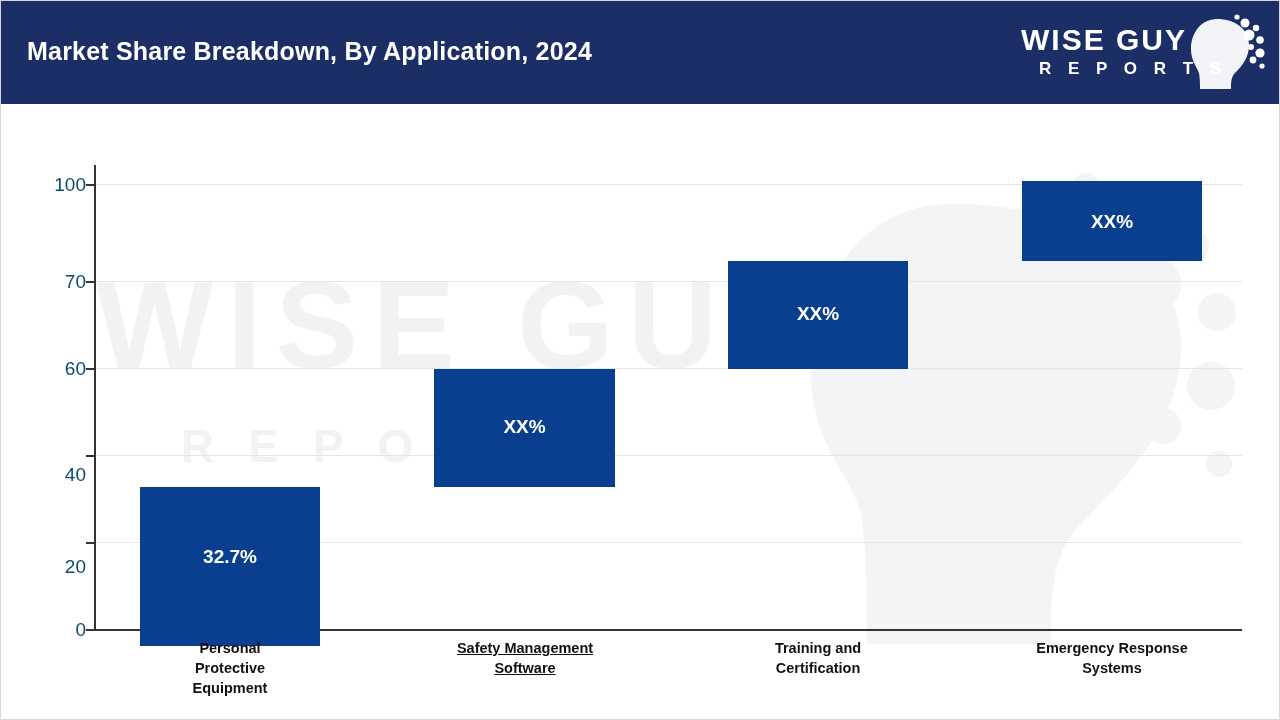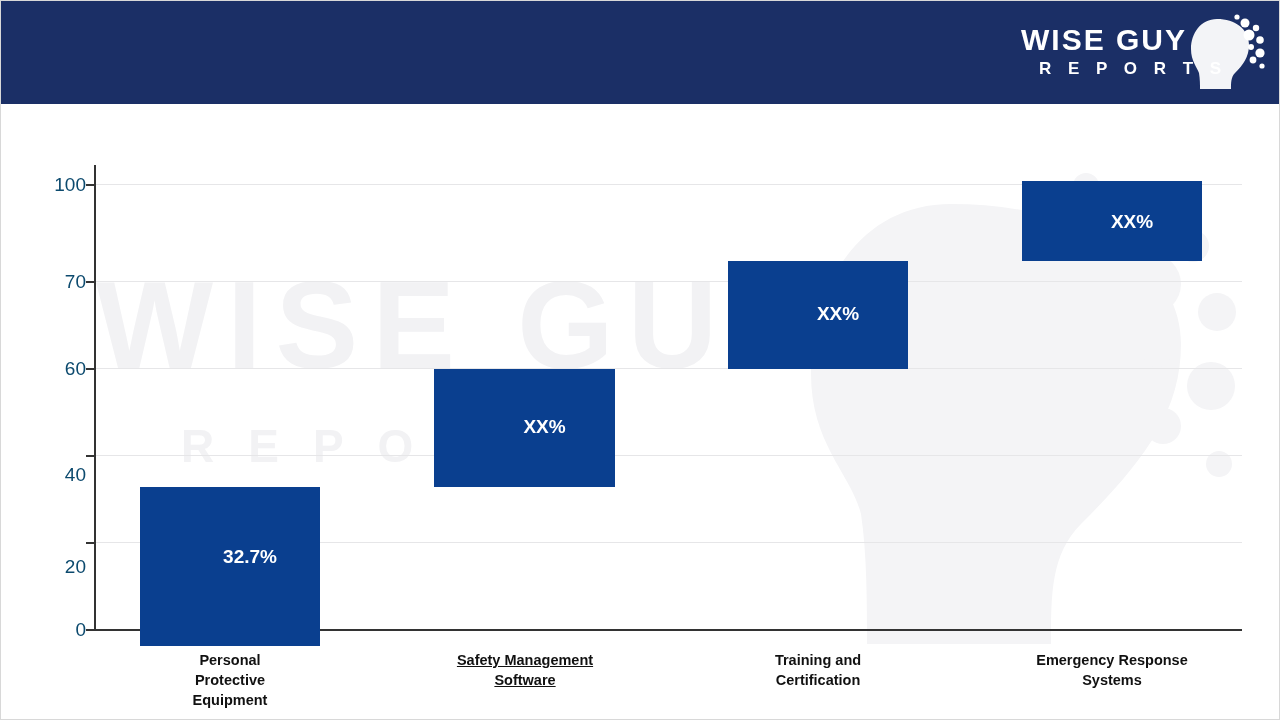--- a/index.html
+++ b/index.html
@@ -158,39 +158,38 @@
     background: #0a3f8f;
   }
   .bar-label {
     position: absolute;
     width: 100%;
     text-align: center;
     color: #ffffff;
     font-size: 19px;
     font-weight: bold;
     white-space: nowrap;
-    padding-left: 20px;
   }
   .cat-label {
     position: absolute;
     text-align: center;
     font-size: 14.5px;
     font-weight: bold;
     color: #111111;
     line-height: 20px;
     top: 534px;
-    margin-top: 12px;
   }
 </style>
 </head>
 <body>
 
 <div id="page">
 
   <div id="header">
+    <div id="header-title">Market Share Breakdown, By Application, 2024</div>
 
     <div id="logo">
       <div id="logo-text-main">WISE GUY</div>
       <div id="logo-text-sub">R E P O R T S</div>
       <svg id="logo-mark" viewBox="0 0 80 80">
         <path d="M30 6 C14 6 4 20 4 36 C4 48 10 54 12 60 C13 66 13 72 13 76 L44 76 C44 70 44 64 48 60 C56 52 62 44 62 32 C62 16 48 6 30 6 Z" fill="#ffffff" opacity="0.95"></path>
         <circle cx="58" cy="10" r="4.5" fill="#ffffff"></circle>
         <circle cx="69" cy="15" r="3.2" fill="#ffffff"></circle>
         <circle cx="62" cy="22" r="5.5" fill="#ffffff"></circle>
         <circle cx="73" cy="27" r="3.8" fill="#ffffff"></circle>

